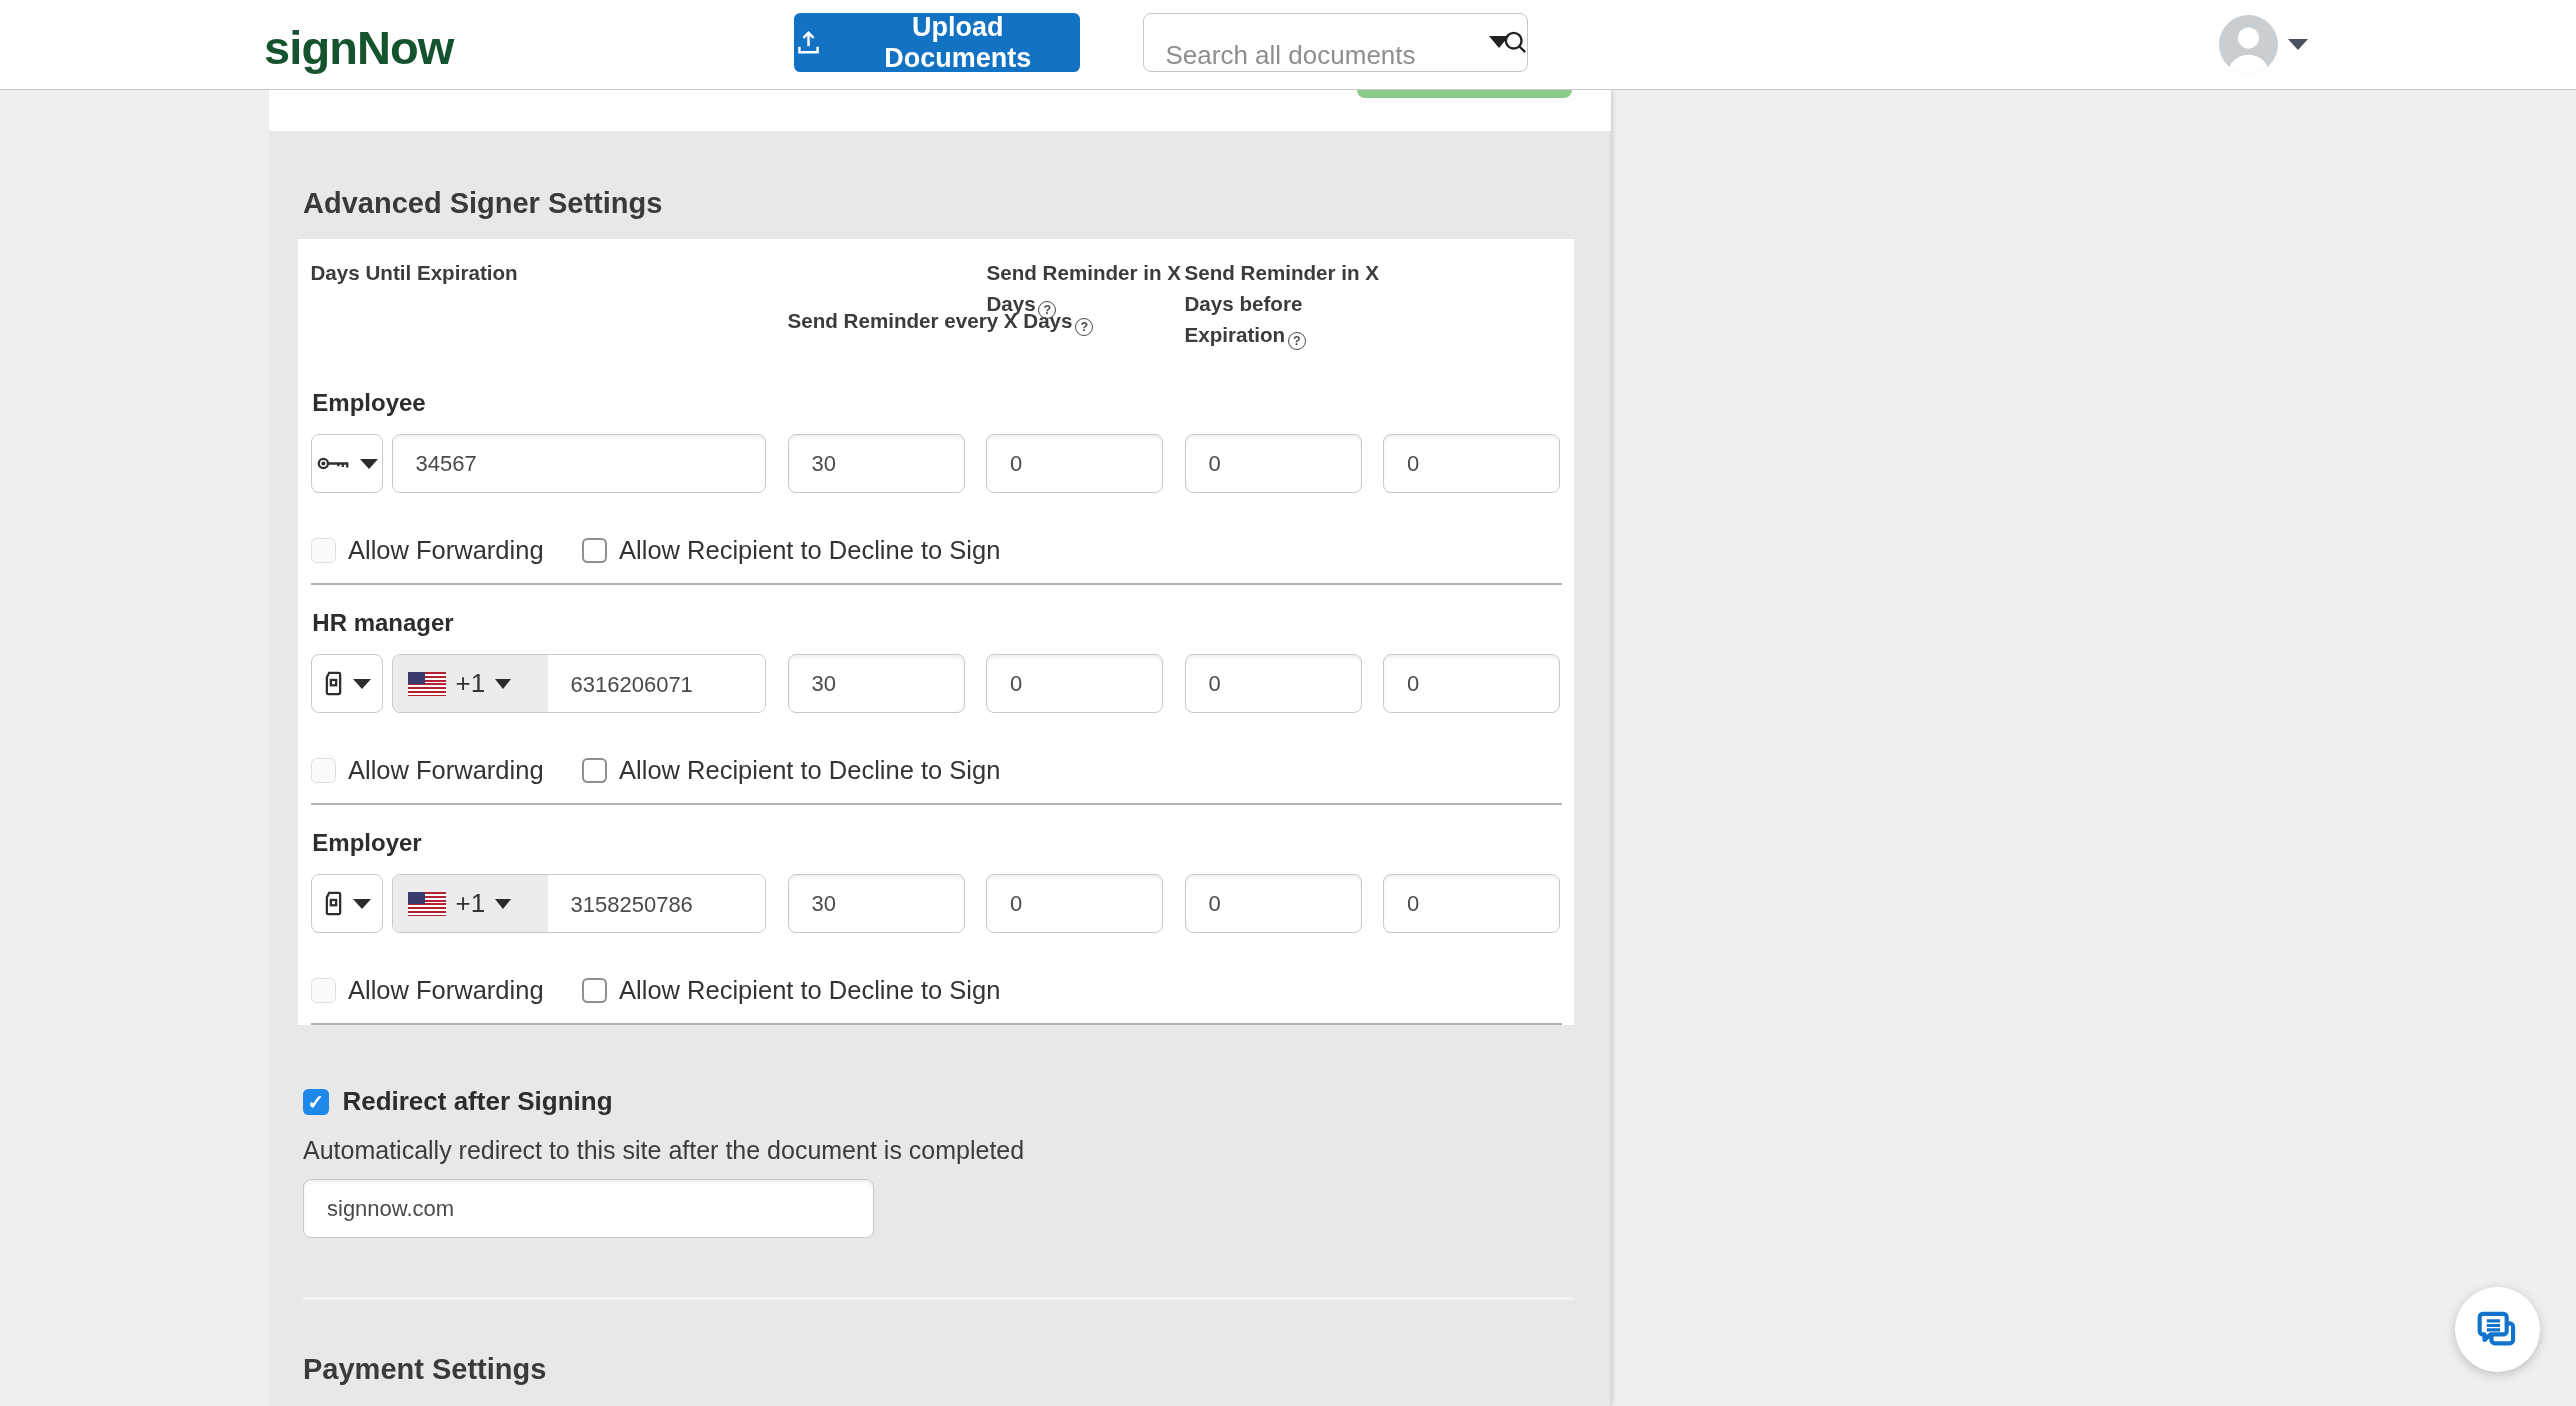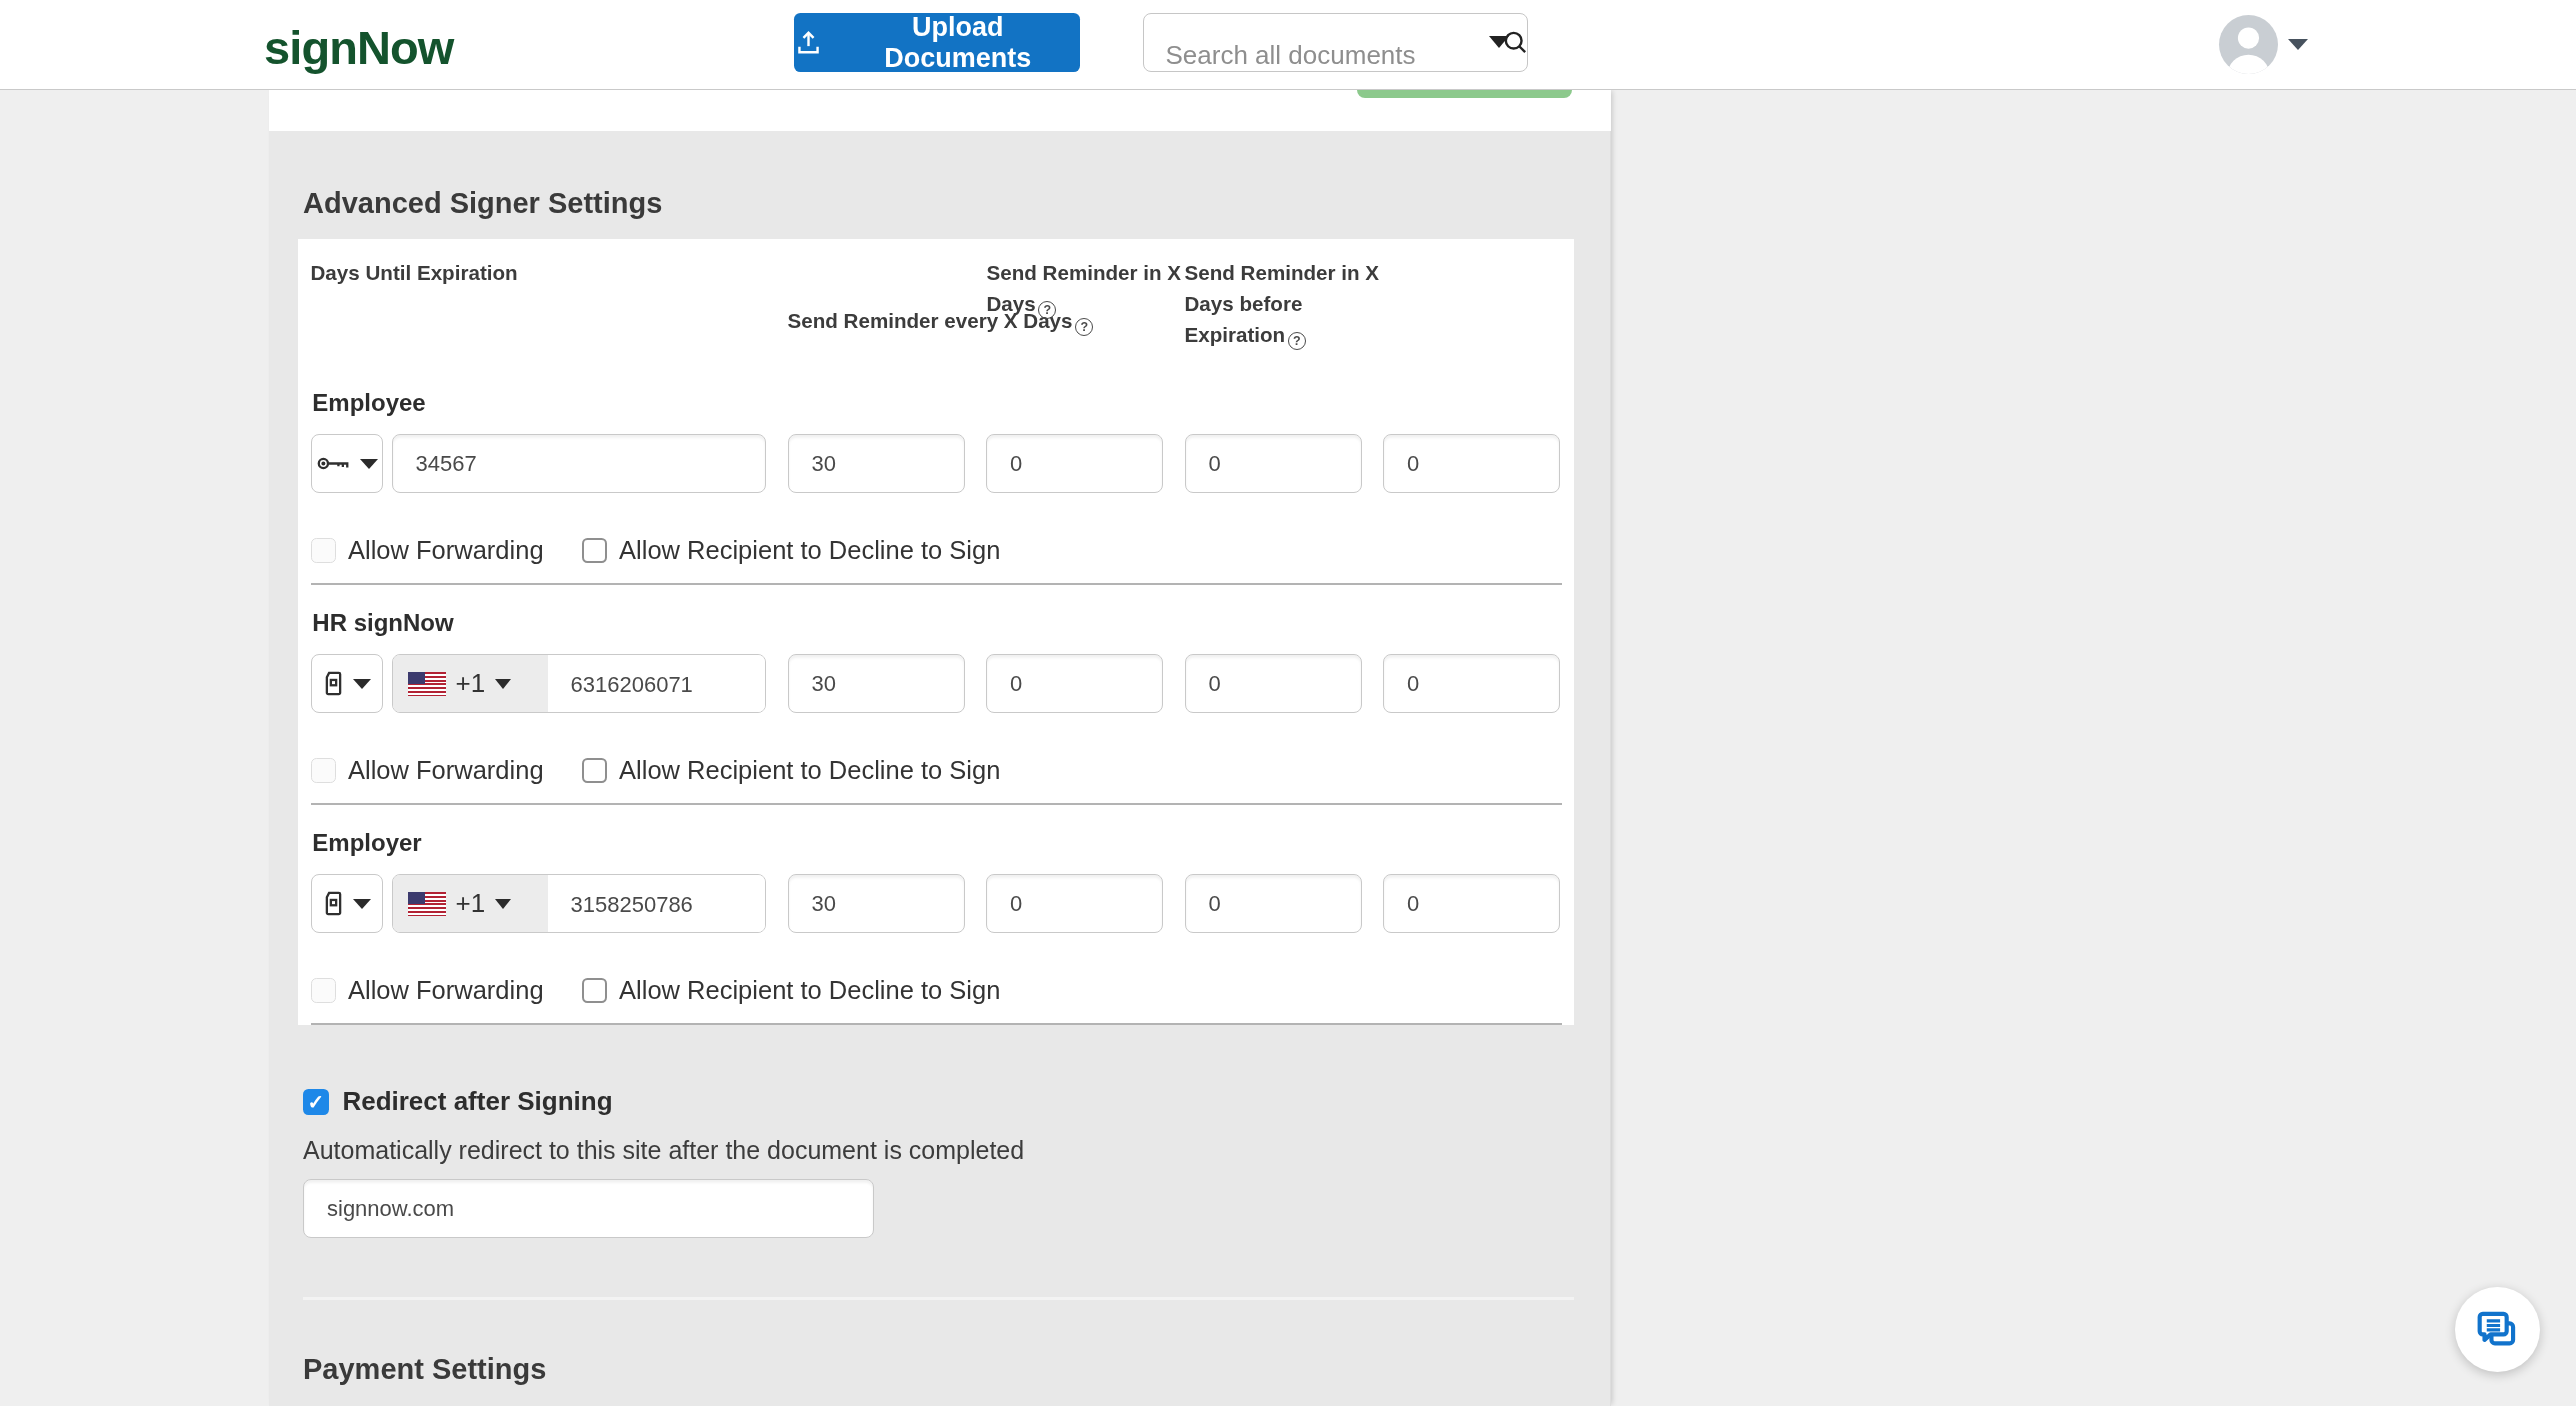--- a/index.html
+++ b/index.html
@@ -232,21 +232,21 @@
       </div>
       <div class="cb-row">
         <span class="checkbox cb-light"></span>
         <span class="cb-label">Allow Forwarding</span>
         <span class="checkbox cb-dark cb-gap"></span>
         <span class="cb-label">Allow Recipient to Decline to Sign</span>
       </div>
     </div>
 
     <div class="signer">
-      <div class="signer-name">HR signNow</div>
+      <div class="signer-name">HR manager</div>
       <div class="input-row">
         <div class="auth-cell">
           <div class="icon-dd">
             <span style="display:flex;">
               <svg width="23" height="29" viewBox="0 0 26 32" fill="none" stroke="#2f2f2f" stroke-width="2.6">
                 <path d="M8 4 H19 a1.5 1.5 0 0 1 1.5 1.5 V26.5 a1.5 1.5 0 0 1 -1.5 1.5 H7 a1.5 1.5 0 0 1 -1.5 -1.5 V9 Z"></path>
                 <rect x="10" y="12" width="6" height="6"></rect>
               </svg>
             </span>
             <span class="dd-caret"></span>

